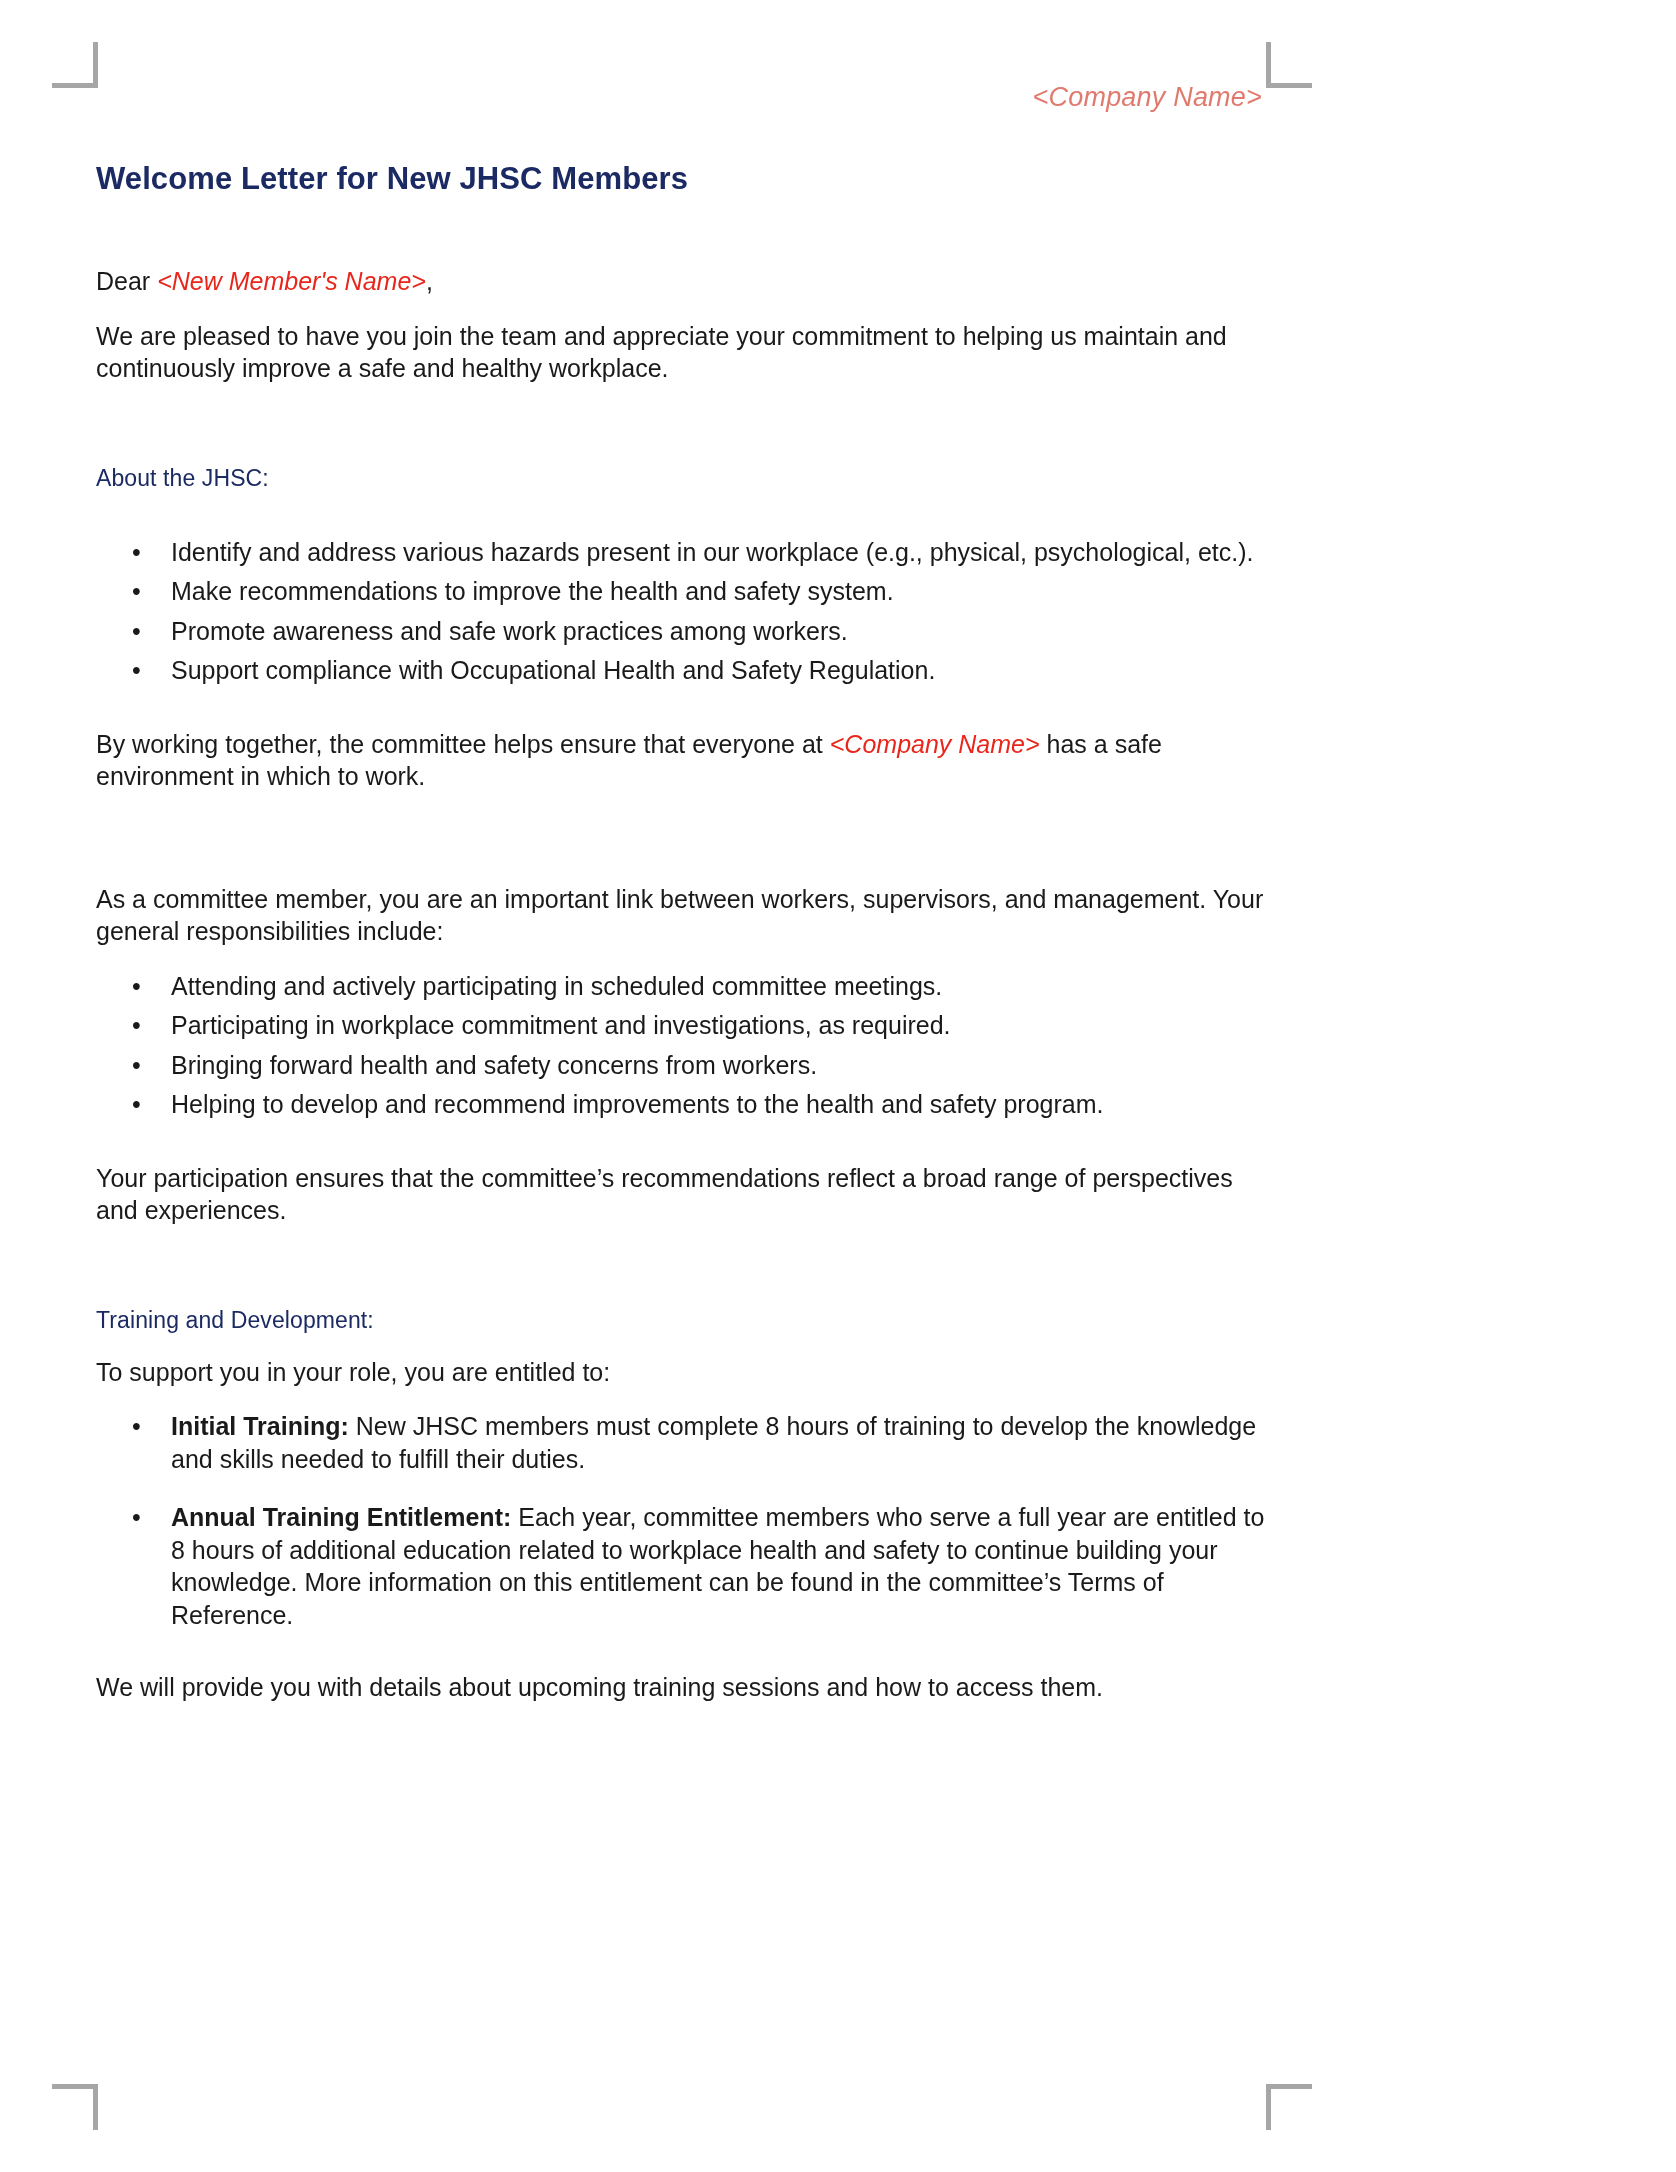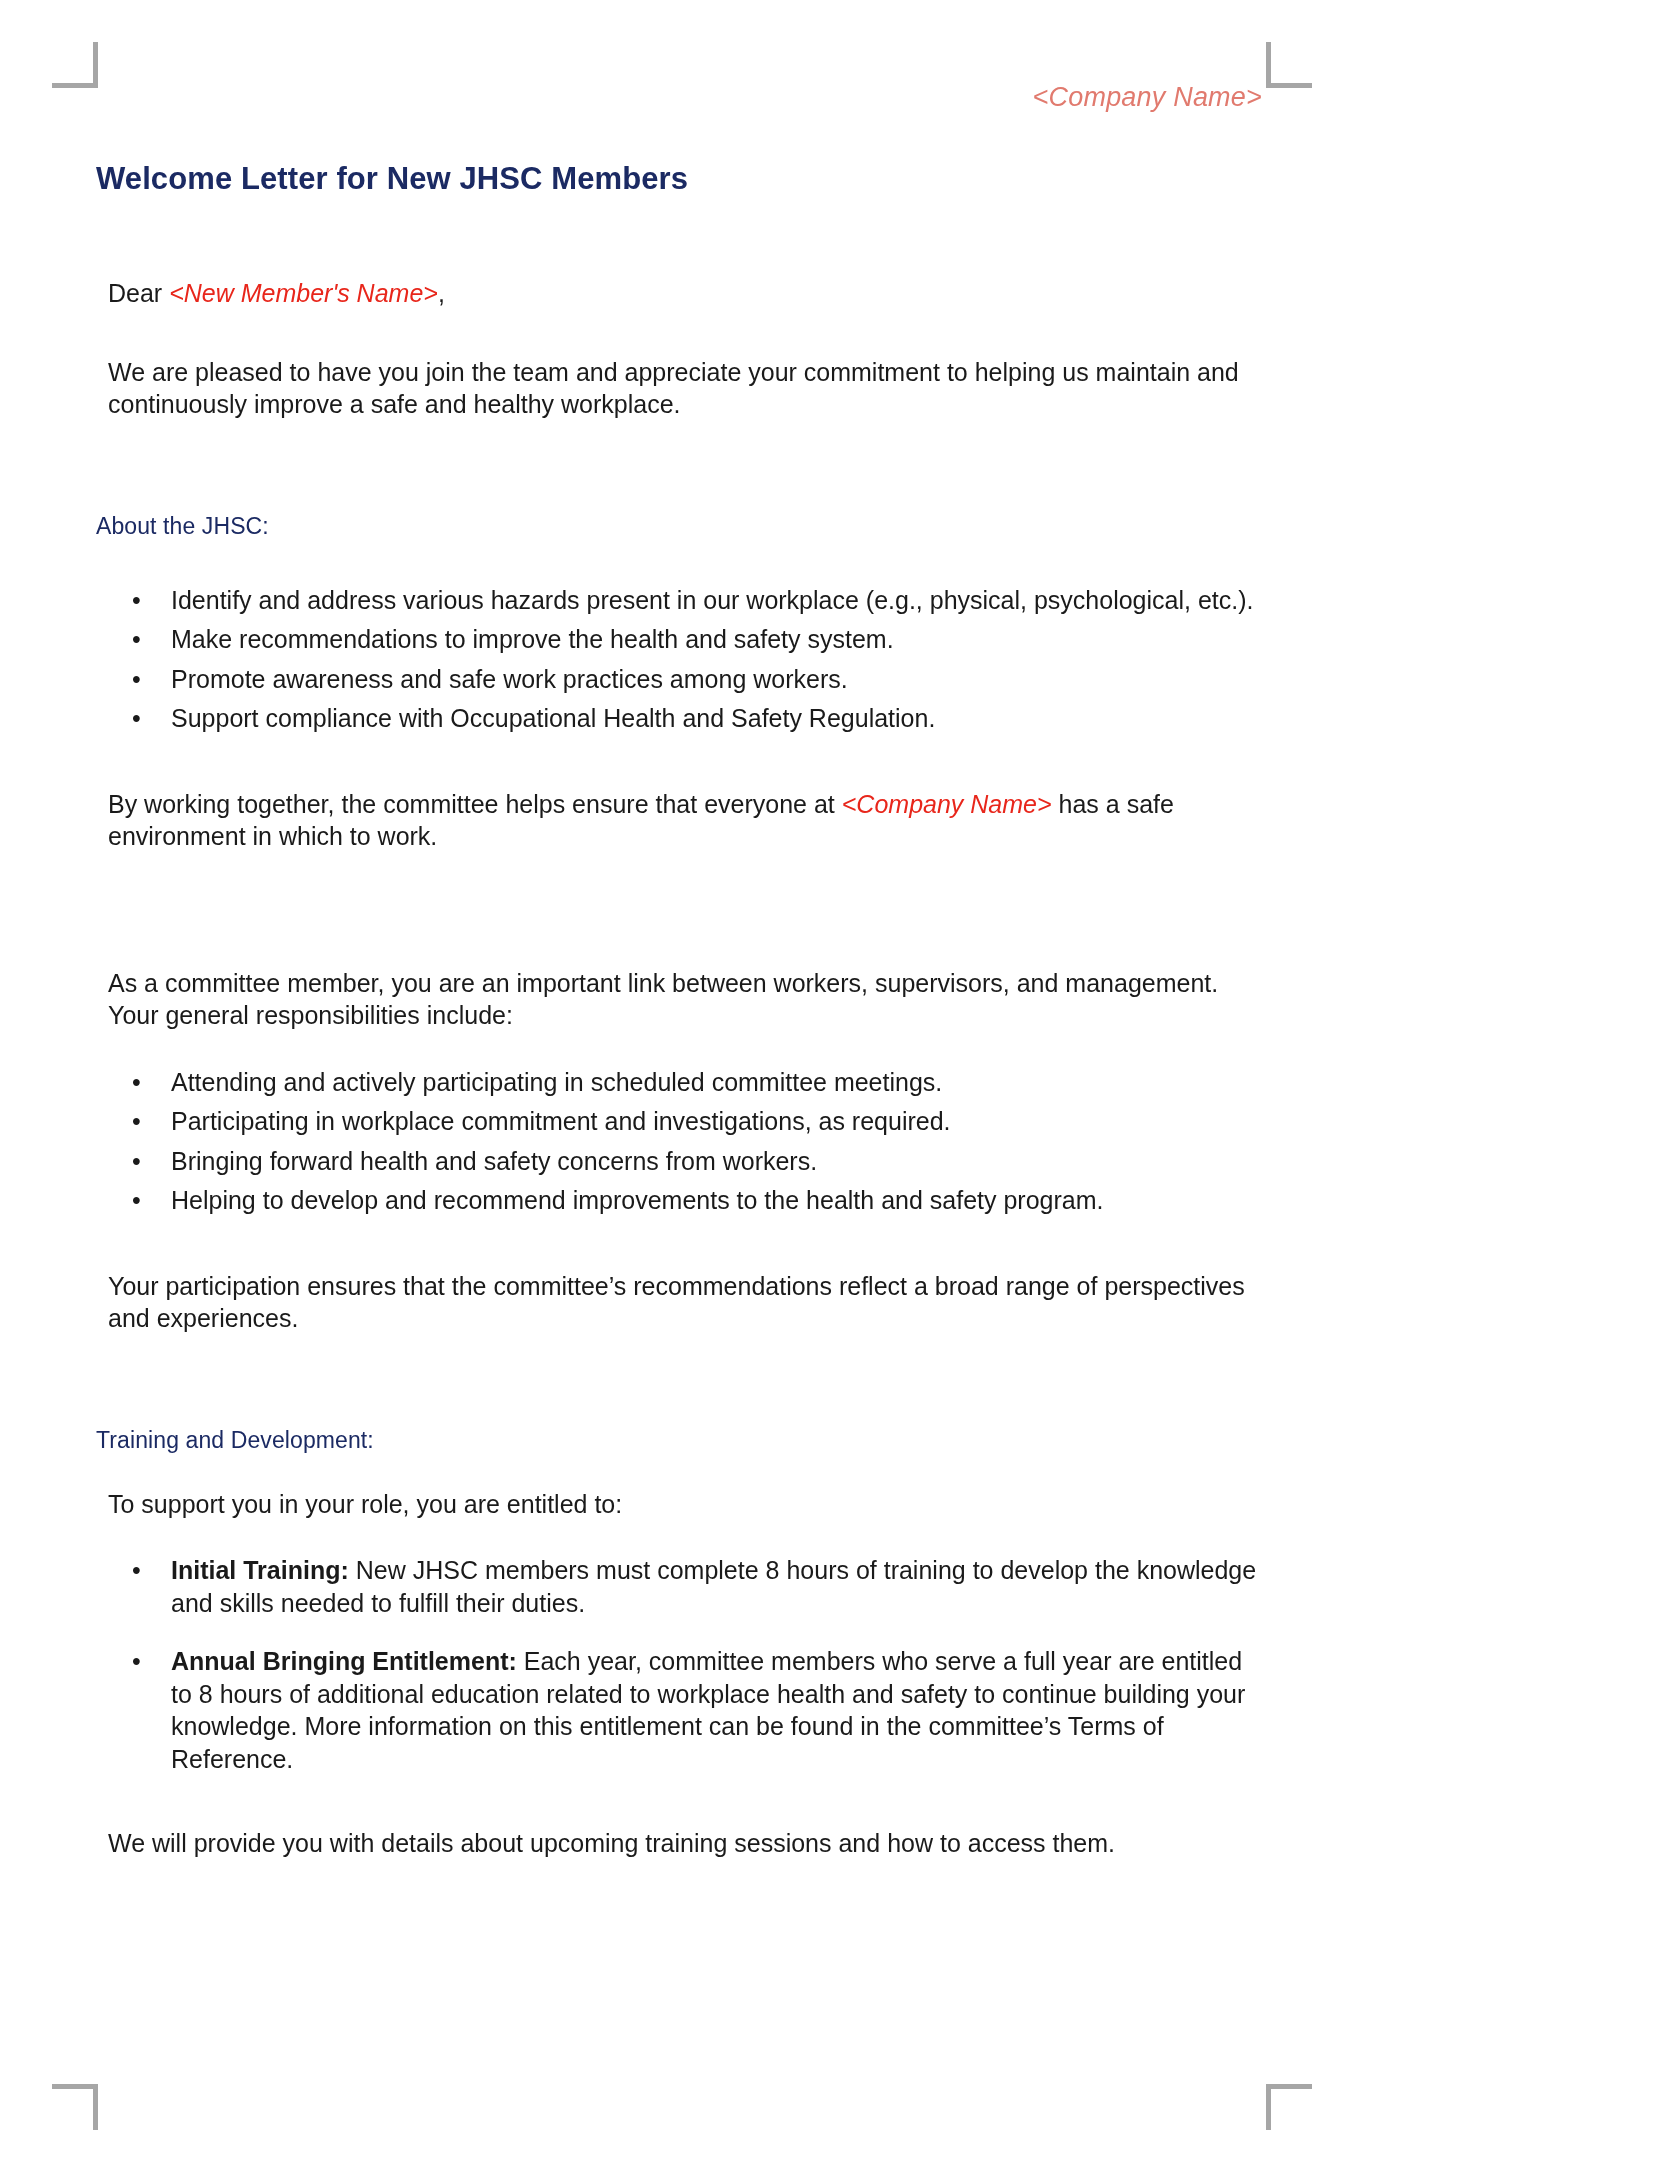--- a/index.html
+++ b/index.html
@@ -81,21 +81,21 @@
   .section-heading {
     font-size: 23px;
     font-weight: normal;
     color: #1b2a63;
     letter-spacing: 0.1px;
   }
 
   p.body {
     font-size: 25px;
     line-height: 1.30;
-    margin: 12px;
+    margin: 0;
     color: #1a1a1a;
   }
 
   .placeholder-red {
     color: #e8261b;
     font-style: italic;
   }
 
   ul.bullets {
     list-style: none;
@@ -196,21 +196,21 @@
     <div class="section-heading">Training and Development:</div>
 
     <div class="sp-s"></div>
 
     <p class="body">To support you in your role, you are entitled to:</p>
 
     <div class="sp-s"></div>
 
     <ul class="bullets loose">
       <li><span class="bullet-dot">•</span><b class="lead">Initial Training:</b><span> New JHSC members must complete 8 hours of training to develop the knowledge and skills needed to fulfill their duties.</span></li>
-      <li><span class="bullet-dot">•</span><b class="lead">Annual Bringing Entitlement:</b><span> Each year, committee members who serve a full year are entitled to 8 hours of additional education related to workplace health and safety to continue building your knowledge. More information on this entitlement can be found in the committee’s Terms of Reference.</span></li>
+      <li><span class="bullet-dot">•</span><b class="lead">Annual Training Entitlement:</b><span> Each year, committee members who serve a full year are entitled to 8 hours of additional education related to workplace health and safety to continue building your knowledge. More information on this entitlement can be found in the committee’s Terms of Reference.</span></li>
     </ul>
 
     <div class="sp-xs"></div>
 
     <p class="body">We will provide you with details about upcoming training sessions and how to access them.</p>
 
   </div>
 </div>
 
 </body></html>

